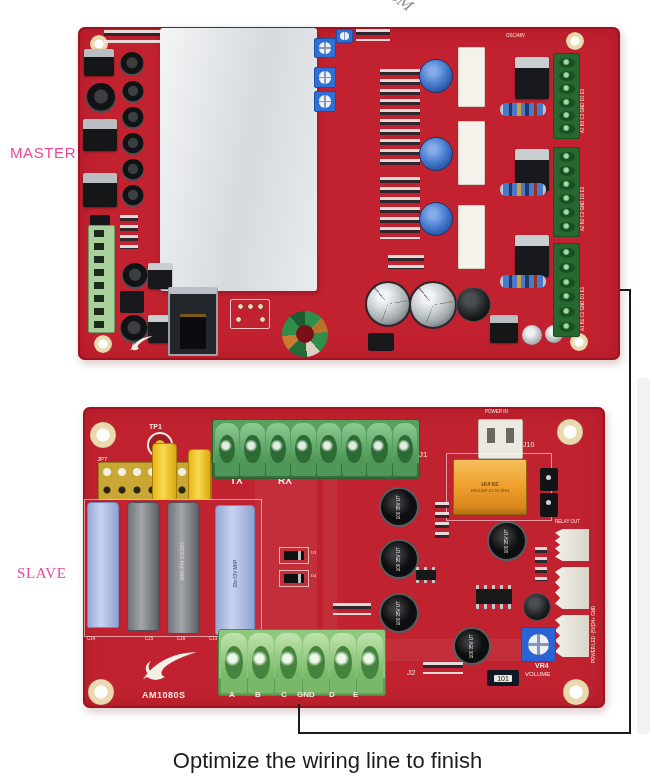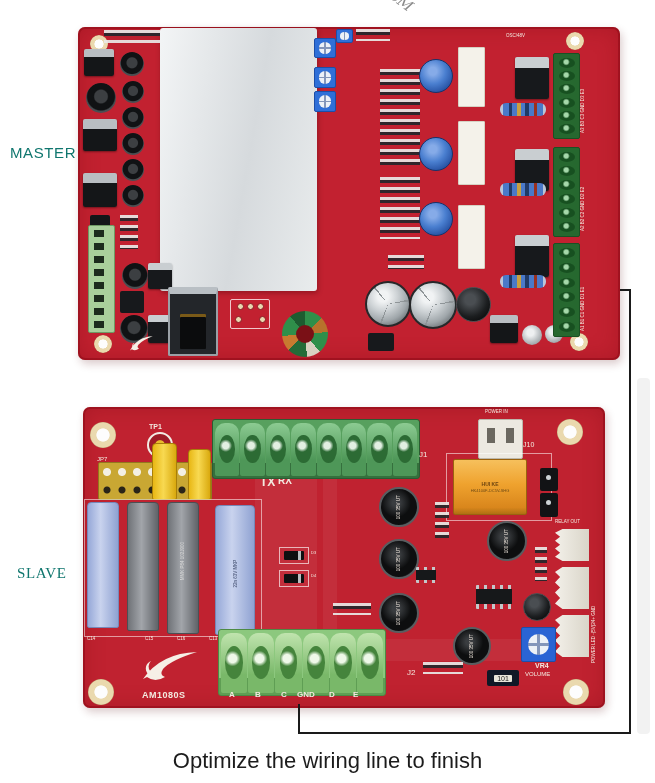--- a/index.html
+++ b/index.html
@@ -65,21 +65,21 @@
   .wedge{background:linear-gradient(90deg,#f3f0e9,#d9d5c9);clip-path:polygon(22% 0,100% 0,100% 100%,22% 100%,0 87%,15% 74%,0 61%,15% 49%,0 37%,15% 24%,0 12%);}
   .pinhdr{background:#121315;border-radius:2px;}
   .pinhdr::after{content:"";position:absolute;left:32%;top:30%;width:5px;height:5px;border-radius:50%;background:#cdd3d6;}
   .ecap{border-radius:50%;border:2px solid #595d60;background:radial-gradient(circle at 42% 38%,#3a3d40 0 12%,#0d0e0f 48% 72%,#2c2e30 78% 86%,#0a0a0a);
         display:flex;align-items:center;justify-content:center;}
   .soic{background:linear-gradient(#16181a,#16181a) 50% 50%/100% 64% no-repeat,
         repeating-linear-gradient(90deg,#c4c8ca 0 3px,rgba(0,0,0,0) 3px 8px);border-radius:1px;}
   .diodebox{border:1px solid rgba(255,255,255,.65);display:flex;align-items:center;justify-content:center;}
   .diodebox i{display:block;width:70%;height:55%;background:linear-gradient(90deg,#0e0f10 0 72%,#b9bdc0 72% 86%,#0e0f10 86%);border-radius:1px;}
   
-  .lbl{color:#0f766e;font-size:15px;letter-spacing:.6px;}
+  .lbl{color:#ec4899;font-size:15px;letter-spacing:.6px;}
   .caption{color:#1c1c1c;font-size:22px;}
   .wm{color:#8a8a8a;font-family:"DejaVu Serif",serif;font-style:italic;font-size:15px;transform:rotate(37deg);}
   .silk{color:#f3e9df;line-height:1;}
   .silkdark{color:#2b2b2b;line-height:1;}
   .vtext{writing-mode:vertical-rl;transform:rotate(180deg);white-space:nowrap;color:#f3e9df;}
   .rot90{transform:rotate(-90deg);white-space:nowrap;display:block;}
   .swoosh{fill:#f6efe6;}
   .relay .rb{font-size:5px;font-weight:bold;color:#6d4410;line-height:1;}
   .relay .rp{font-size:4px;color:#6d4a16;line-height:1;}
   .annline{position:absolute;left:0;top:0;pointer-events:none;}
@@ -244,21 +244,21 @@
       <span class="rot90 silkdark" style="font-size:4.5px;color:#d8d8d8;margin-top:60px;">MMK P84 102J900</span>
     </div>
     <div class="abs filmB" style="left:132px;top:98px;width:38px;height:128px;">
       <span class="rot90" style="font-size:4.5px;color:#3a4668;margin-top:60px;">22n 63V MKP</span>
     </div>
     <div class="abs silk" style="left:4px;top:230px;font-size:4.5px;">C14</div>
     <div class="abs silk" style="left:62px;top:230px;font-size:4.5px;">C15</div>
     <div class="abs silk" style="left:94px;top:230px;font-size:4.5px;">C16</div>
     <div class="abs silk" style="left:126px;top:230px;font-size:4.5px;">C13</div>
 
-    <div class="abs silk" style="left:147px;top:69px;font-size:12px;font-weight:bold;margin-left:30px;">TX</div>
+    <div class="abs silk" style="left:147px;top:69px;font-size:10px;font-weight:bold;">TX</div>
     <div class="abs silk" style="left:195px;top:69px;font-size:10px;font-weight:bold;">RX</div>
 
     <div class="abs termH" style="left:129px;top:12px;width:202px;height:53px;">
       <span class="arch"></span>
         <span class="arch"></span>
         <span class="arch"></span>
         <span class="arch"></span>
       <span class="arch"></span>
         <span class="arch"></span>
         <span class="arch"></span>

